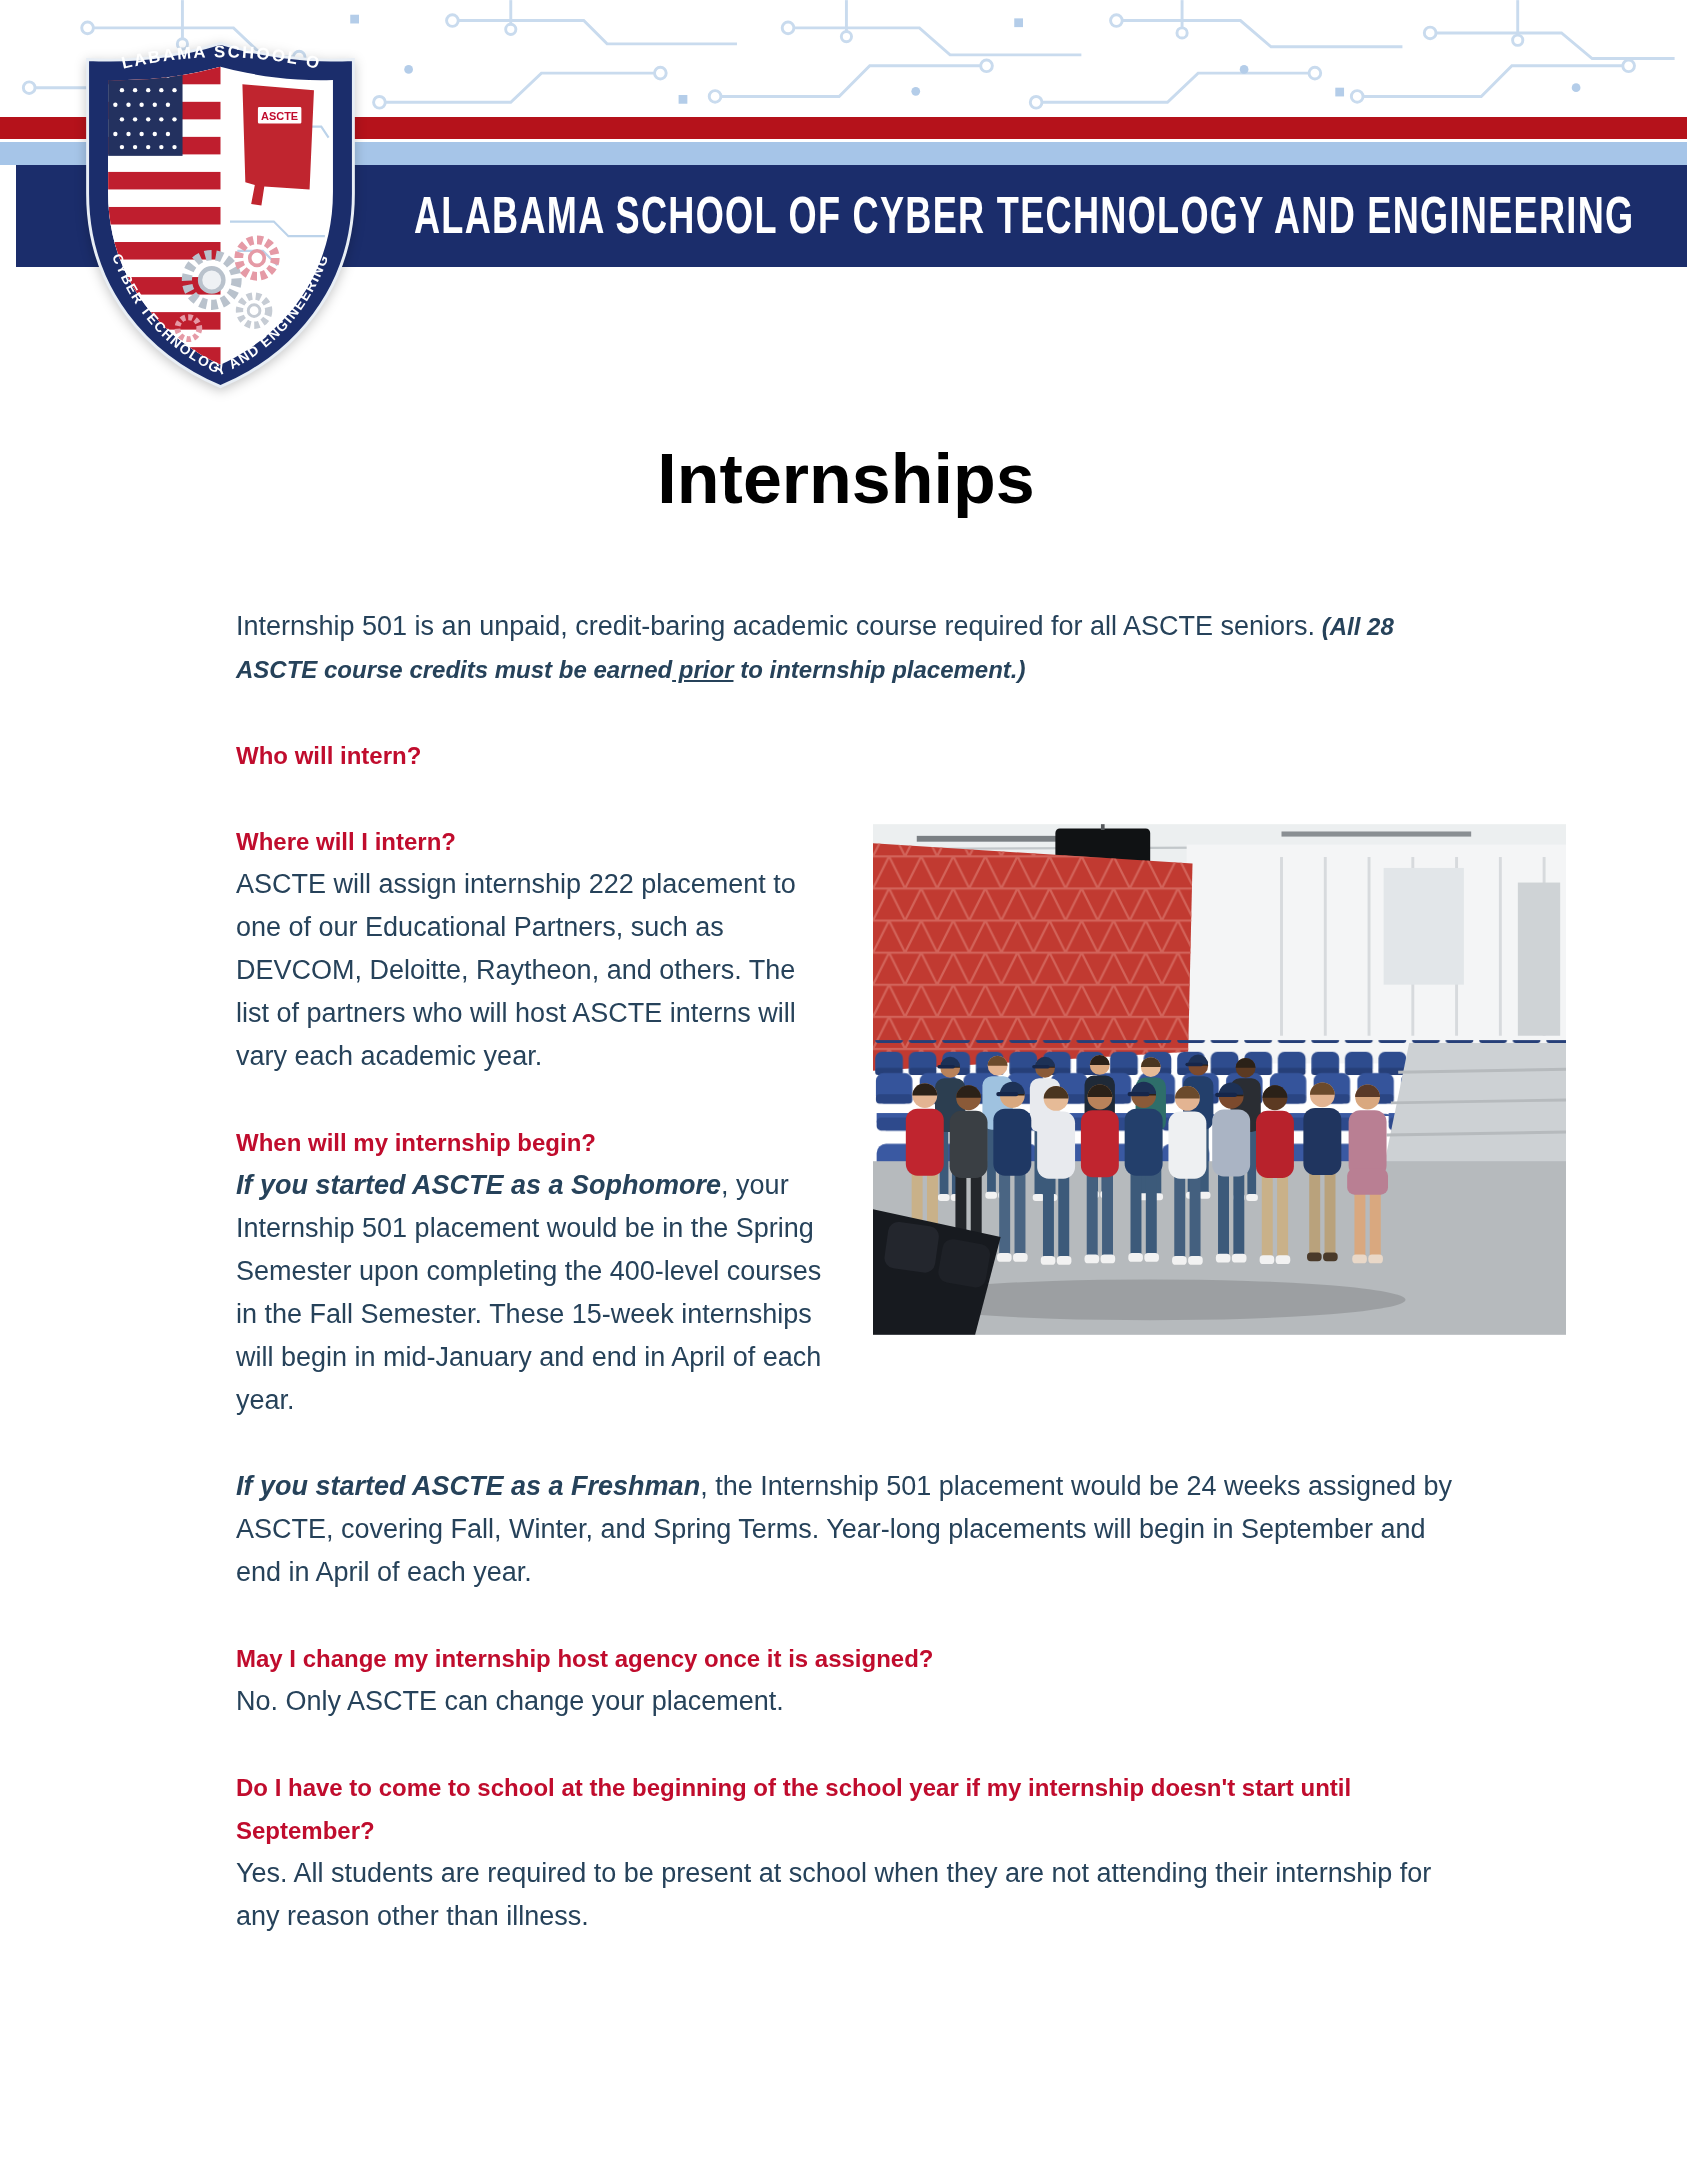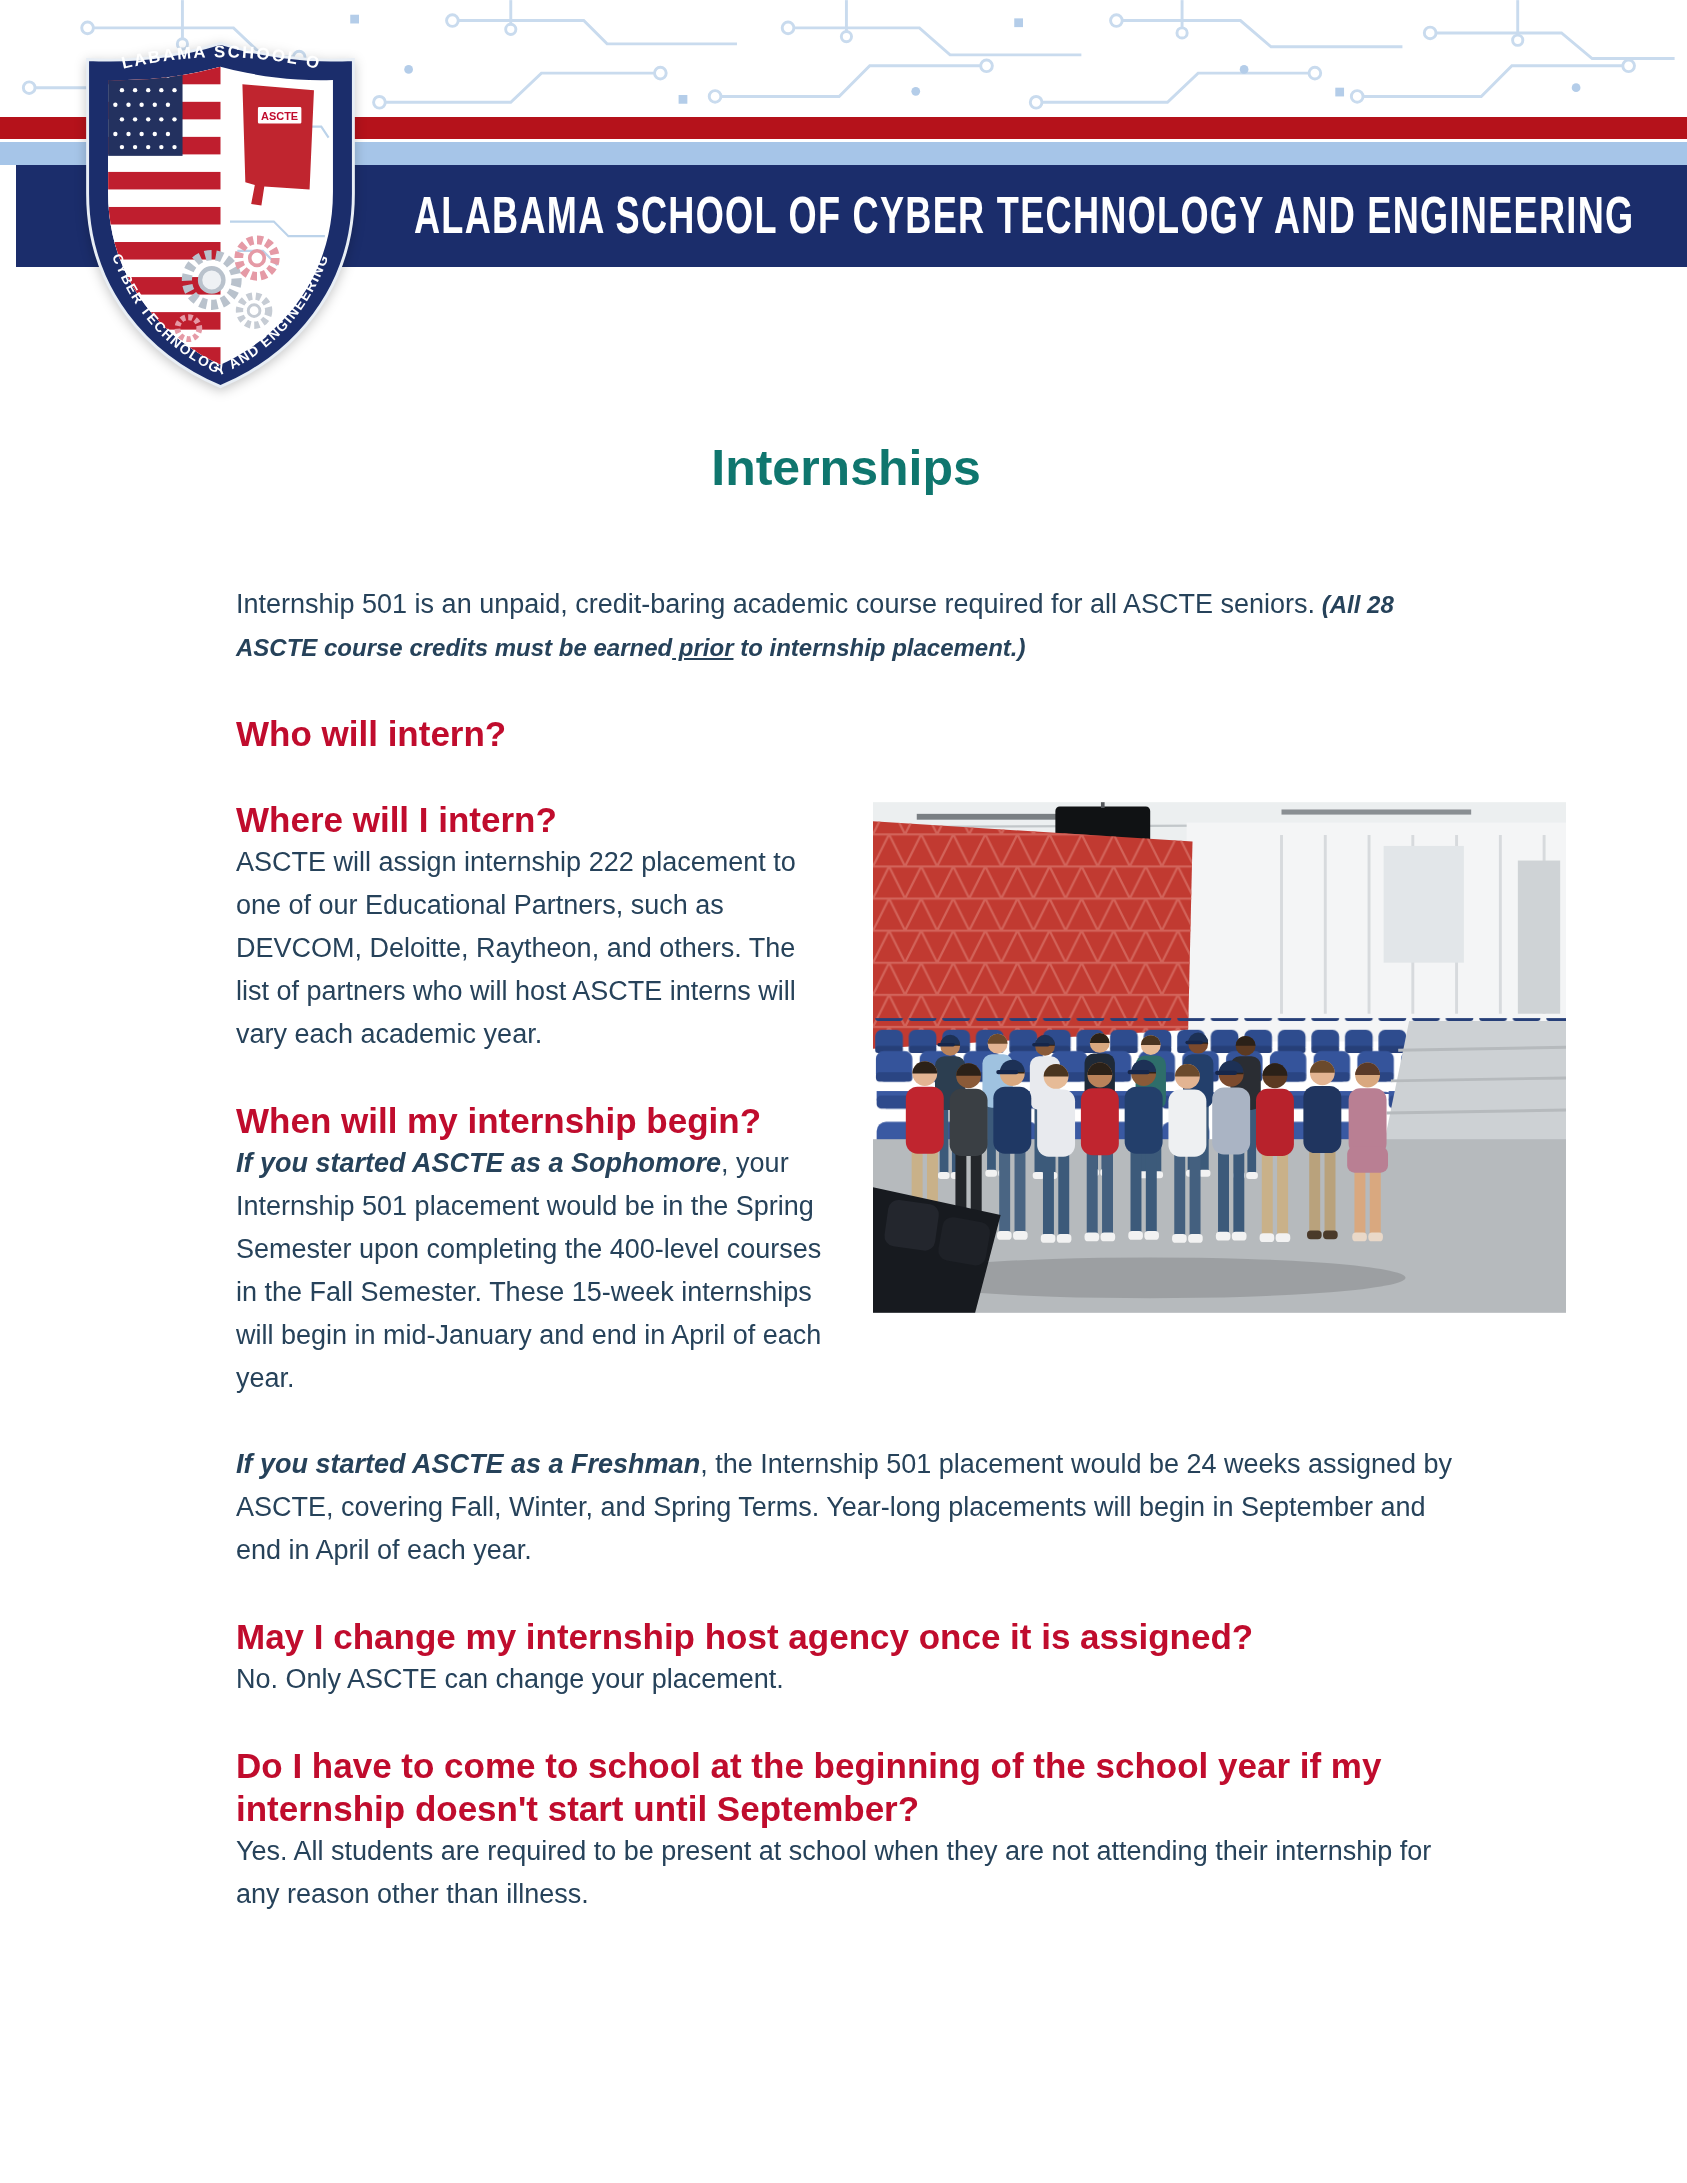--- a/index.html
+++ b/index.html
@@ -14,25 +14,25 @@
   .stripe-gap{position:absolute;top:139px;left:0;width:1687px;height:2.9px;background:#ffffff;}
   .stripe-blue{position:absolute;top:142px;left:0;width:1687px;height:23.4px;background:#a6c5e8;}
   .navy-band{position:absolute;top:165px;left:16px;width:1687px;height:102px;background:#1b2d6b;display:flex;align-items:center;}
   .band-title{
     margin-left:398px;color:#ffffff;font-weight:bold;font-size:42px;letter-spacing:1.5px;
     transform:scale(0.86,1.22);transform-origin:left center;white-space:nowrap;
   }
   .logo{position:absolute;top:39px;left:73px;width:295px;height:352px;z-index:5;filter:drop-shadow(0 3.6px 5.8px rgba(0,0,0,.22));}
   
   .main{padding:172px 231px 44px 236px;}
-  .page-title{margin:0;text-align:center;font-size:50px;font-weight:bold;color:#0f766e;}
+  .page-title{margin:0;text-align:center;font-size:70px;font-weight:bold;color:#000000;}
   .content{margin-top:86px;font-size:27px;line-height:43px;}
   .block{margin-top:43px;}
   .block:first-child{margin-top:0;}
-  .q{margin:0;font-size:35px;line-height:43px;font-weight:bold;color:#c00c2d;}
+  .q{margin:0;font-size:24px;line-height:43px;font-weight:bold;color:#c00c2d;}
   p{margin:0;}
   .em{font-weight:bold;font-style:italic;}
   .note{font-weight:bold;font-style:italic;font-size:24px;}
   .u{text-decoration:underline;}
   .photo-wrap{
     float:right;width:693px;height:511px;
     margin:4.4px -110px 20.4px 38px;
   }
   .photo-wrap svg{display:block;width:693px;height:511px;}
 </style>

